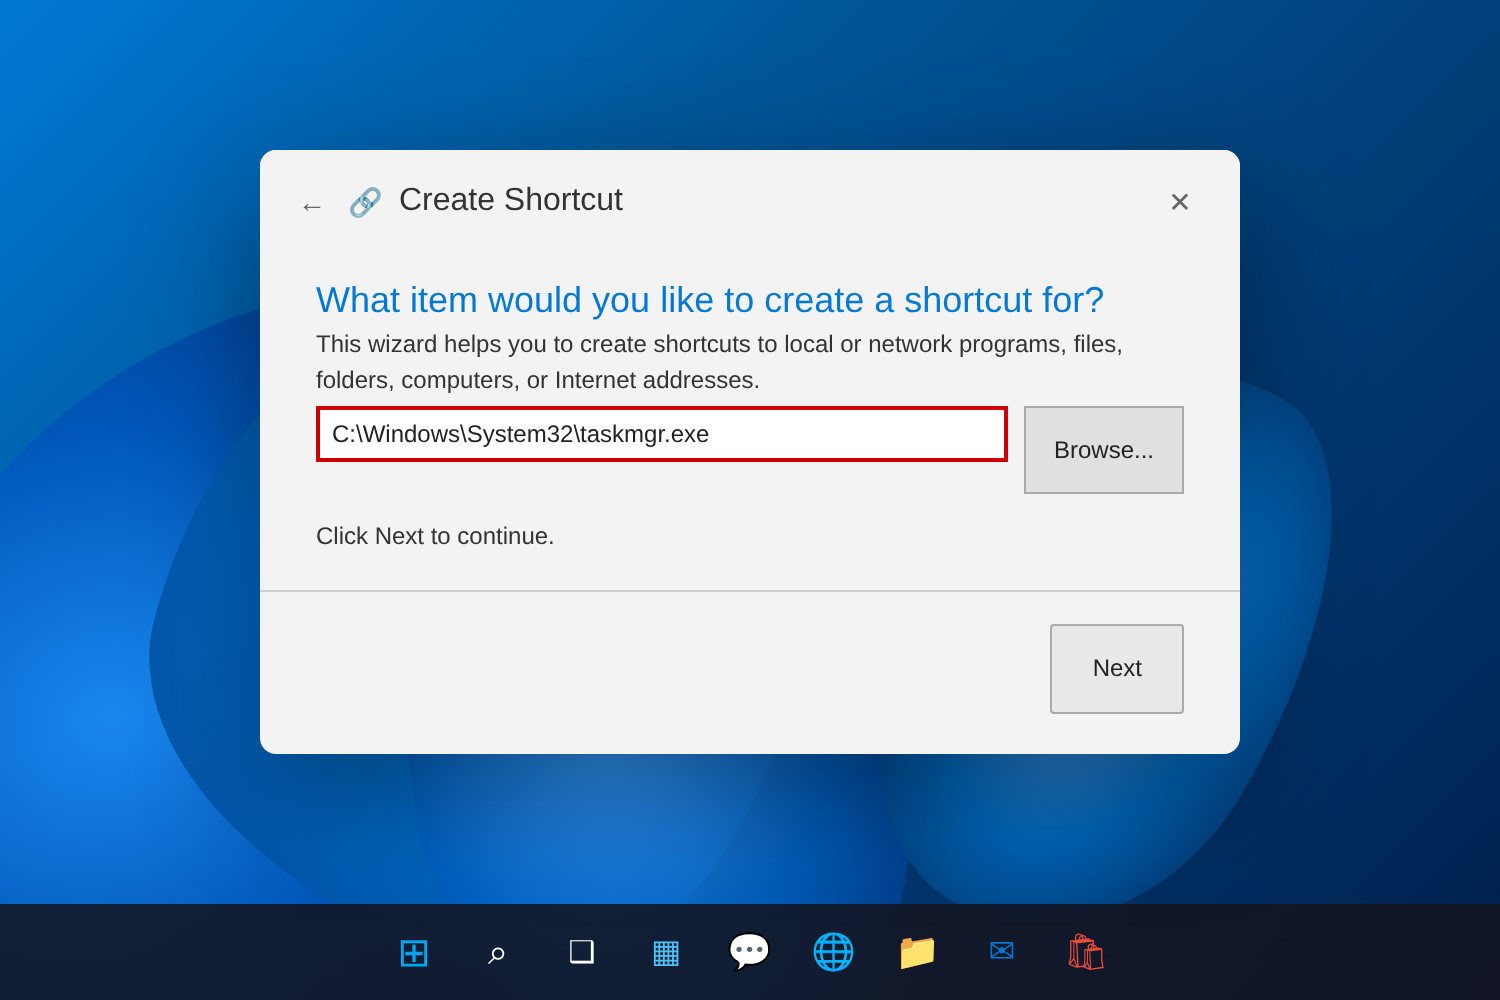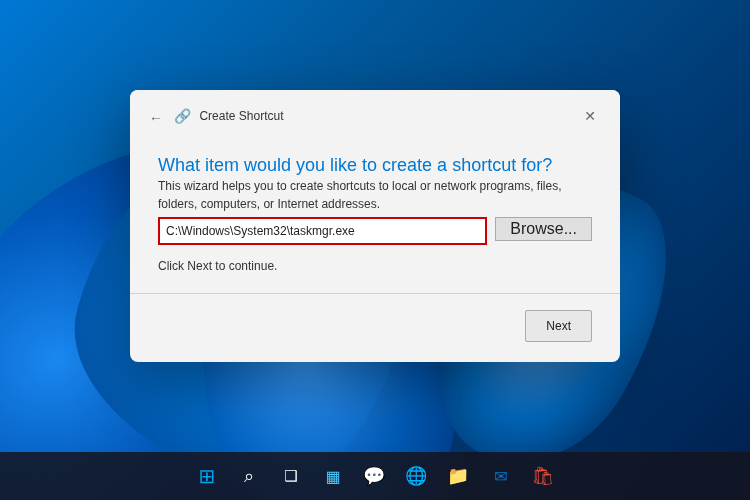--- a/index.html
+++ b/index.html
@@ -120,21 +120,21 @@
     .back-btn {
       width: 20px; height: 20px;
       display: flex; align-items: center; justify-content: center;
       cursor: pointer;
       color: #666;
       font-size: 14px;
       border-radius: 3px;
     }
 
     .title-bar-title {
-      font-size: 12px;
+      font-size: 16px;
       color: #333;
     }
 
     .title-icon {
       font-size: 14px;
       color: #666;
     }
 
     .close-btn {
       width: 28px; height: 28px;
@@ -183,23 +183,23 @@
       padding: 0 6px;
       font-size: 12px;
       border: 2px solid #cc0000;
       outline: none;
       background: white;
       color: #222;
       font-family: 'Segoe UI', sans-serif;
     }
 
     .browse-btn {
-      height: 24px;
+      height: 44px;
       padding: 0 14px;
-      font-size: 16px;
+      font-size: 12px;
       background: #e0e0e0;
       border: 1px solid #aaa;
       cursor: pointer;
       font-family: 'Segoe UI', sans-serif;
       color: #222;
       white-space: nowrap;
     }
 
     .hint-text {
       font-size: 12px;
@@ -217,21 +217,21 @@
 
     
     .dialog-footer {
       display: flex;
       justify-content: flex-end;
       gap: 8px;
       padding-top: 2px;
     }
 
     .btn-primary {
-      height: 32px;
+      height: 45px;
       padding: 0 20px;
       font-size: 12px;
       background: #e8e8e8;
       border: 1px solid #aaa;
       cursor: pointer;
       font-family: 'Segoe UI', sans-serif;
       color: #222;
       border-radius: 2px;
     }
 

